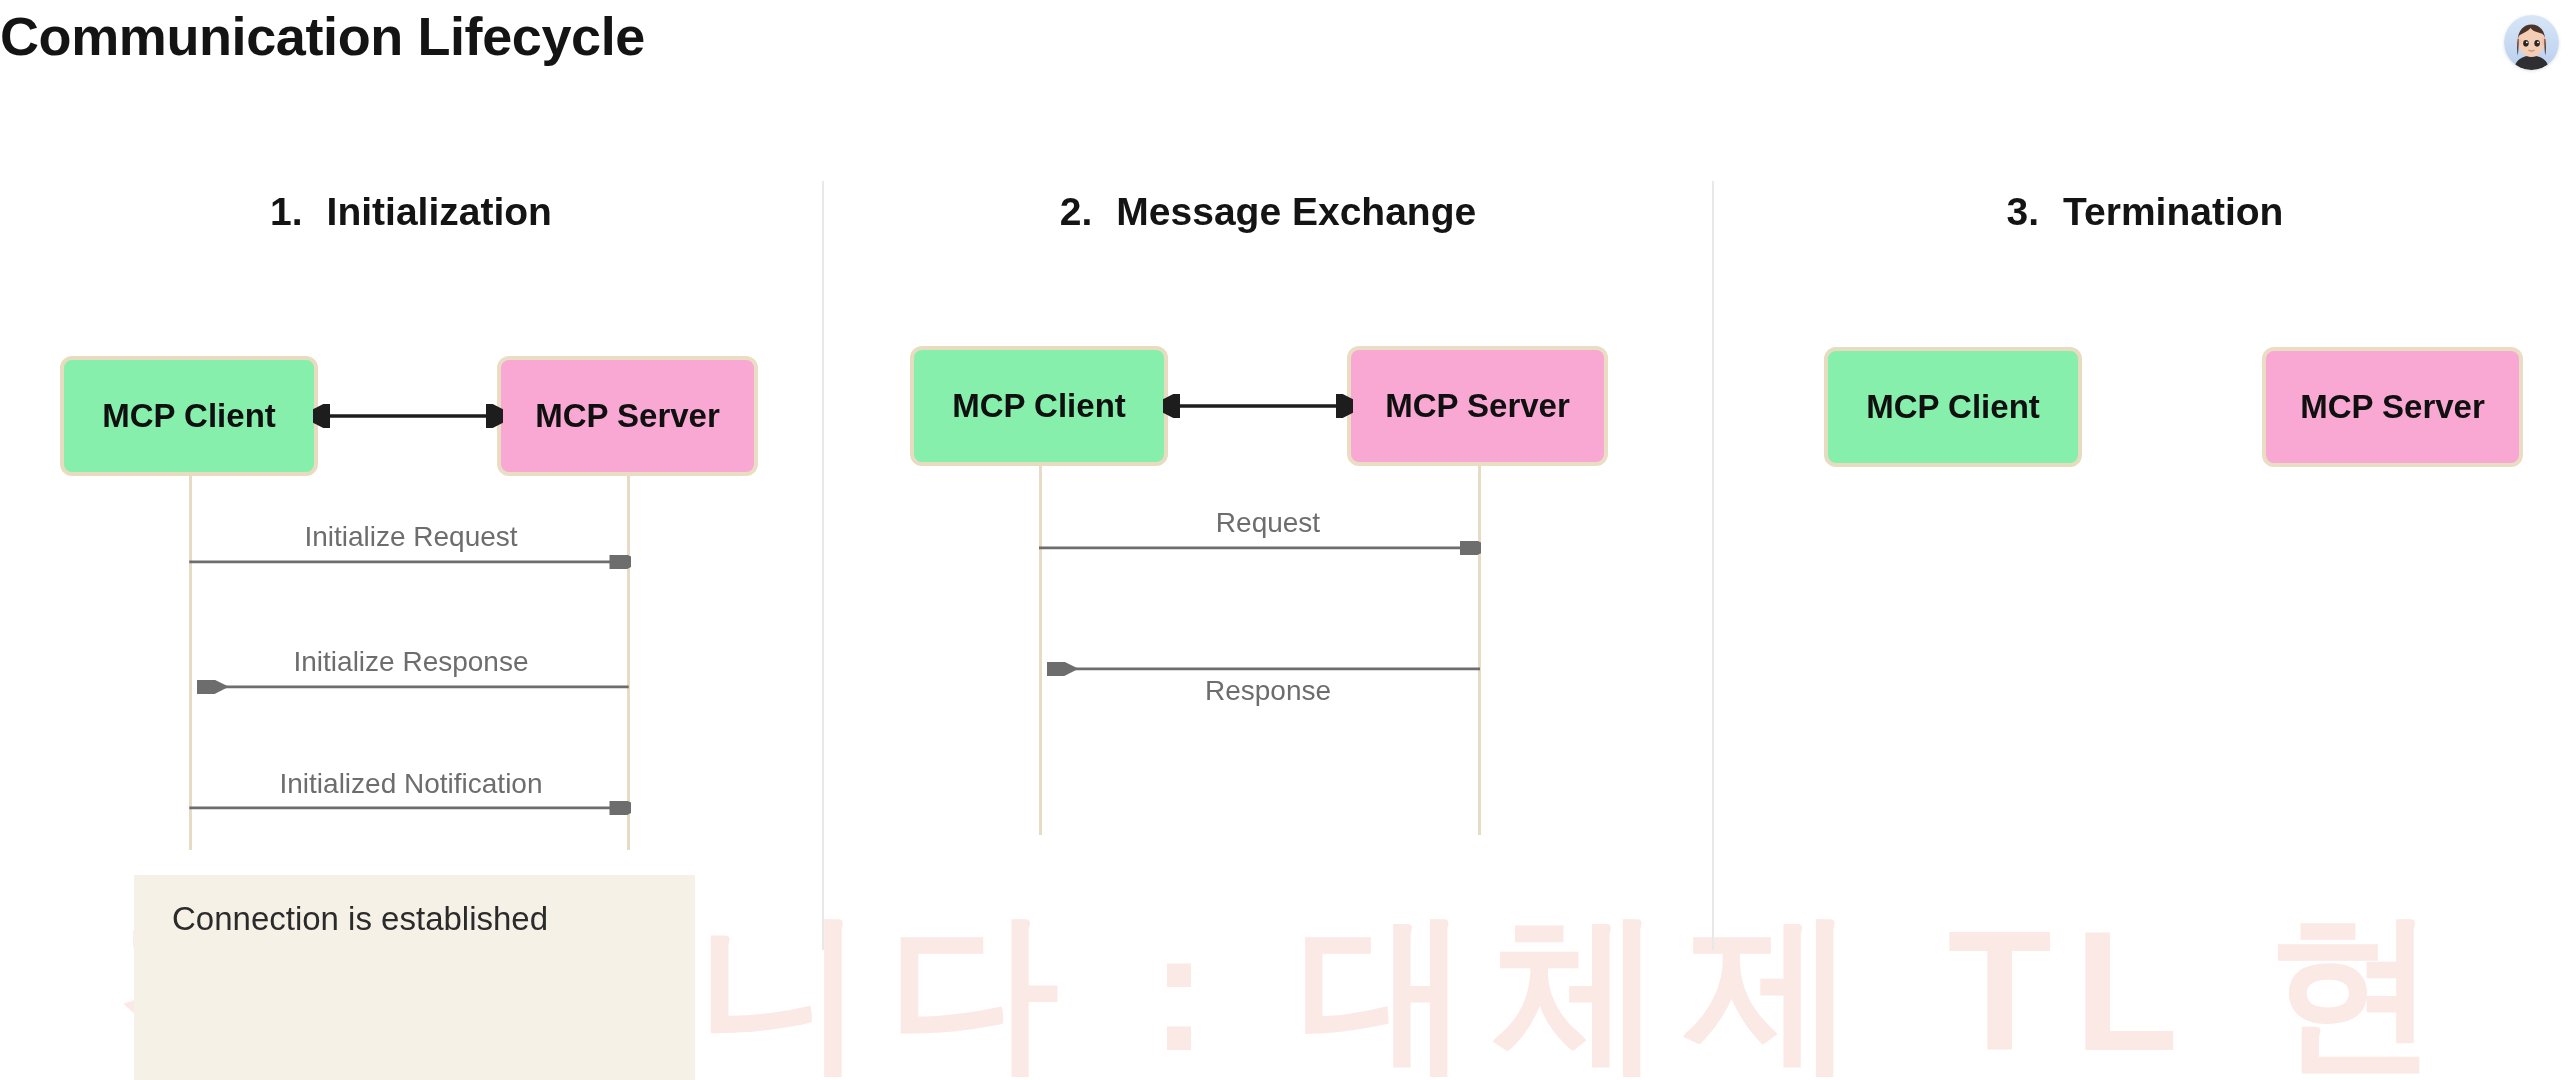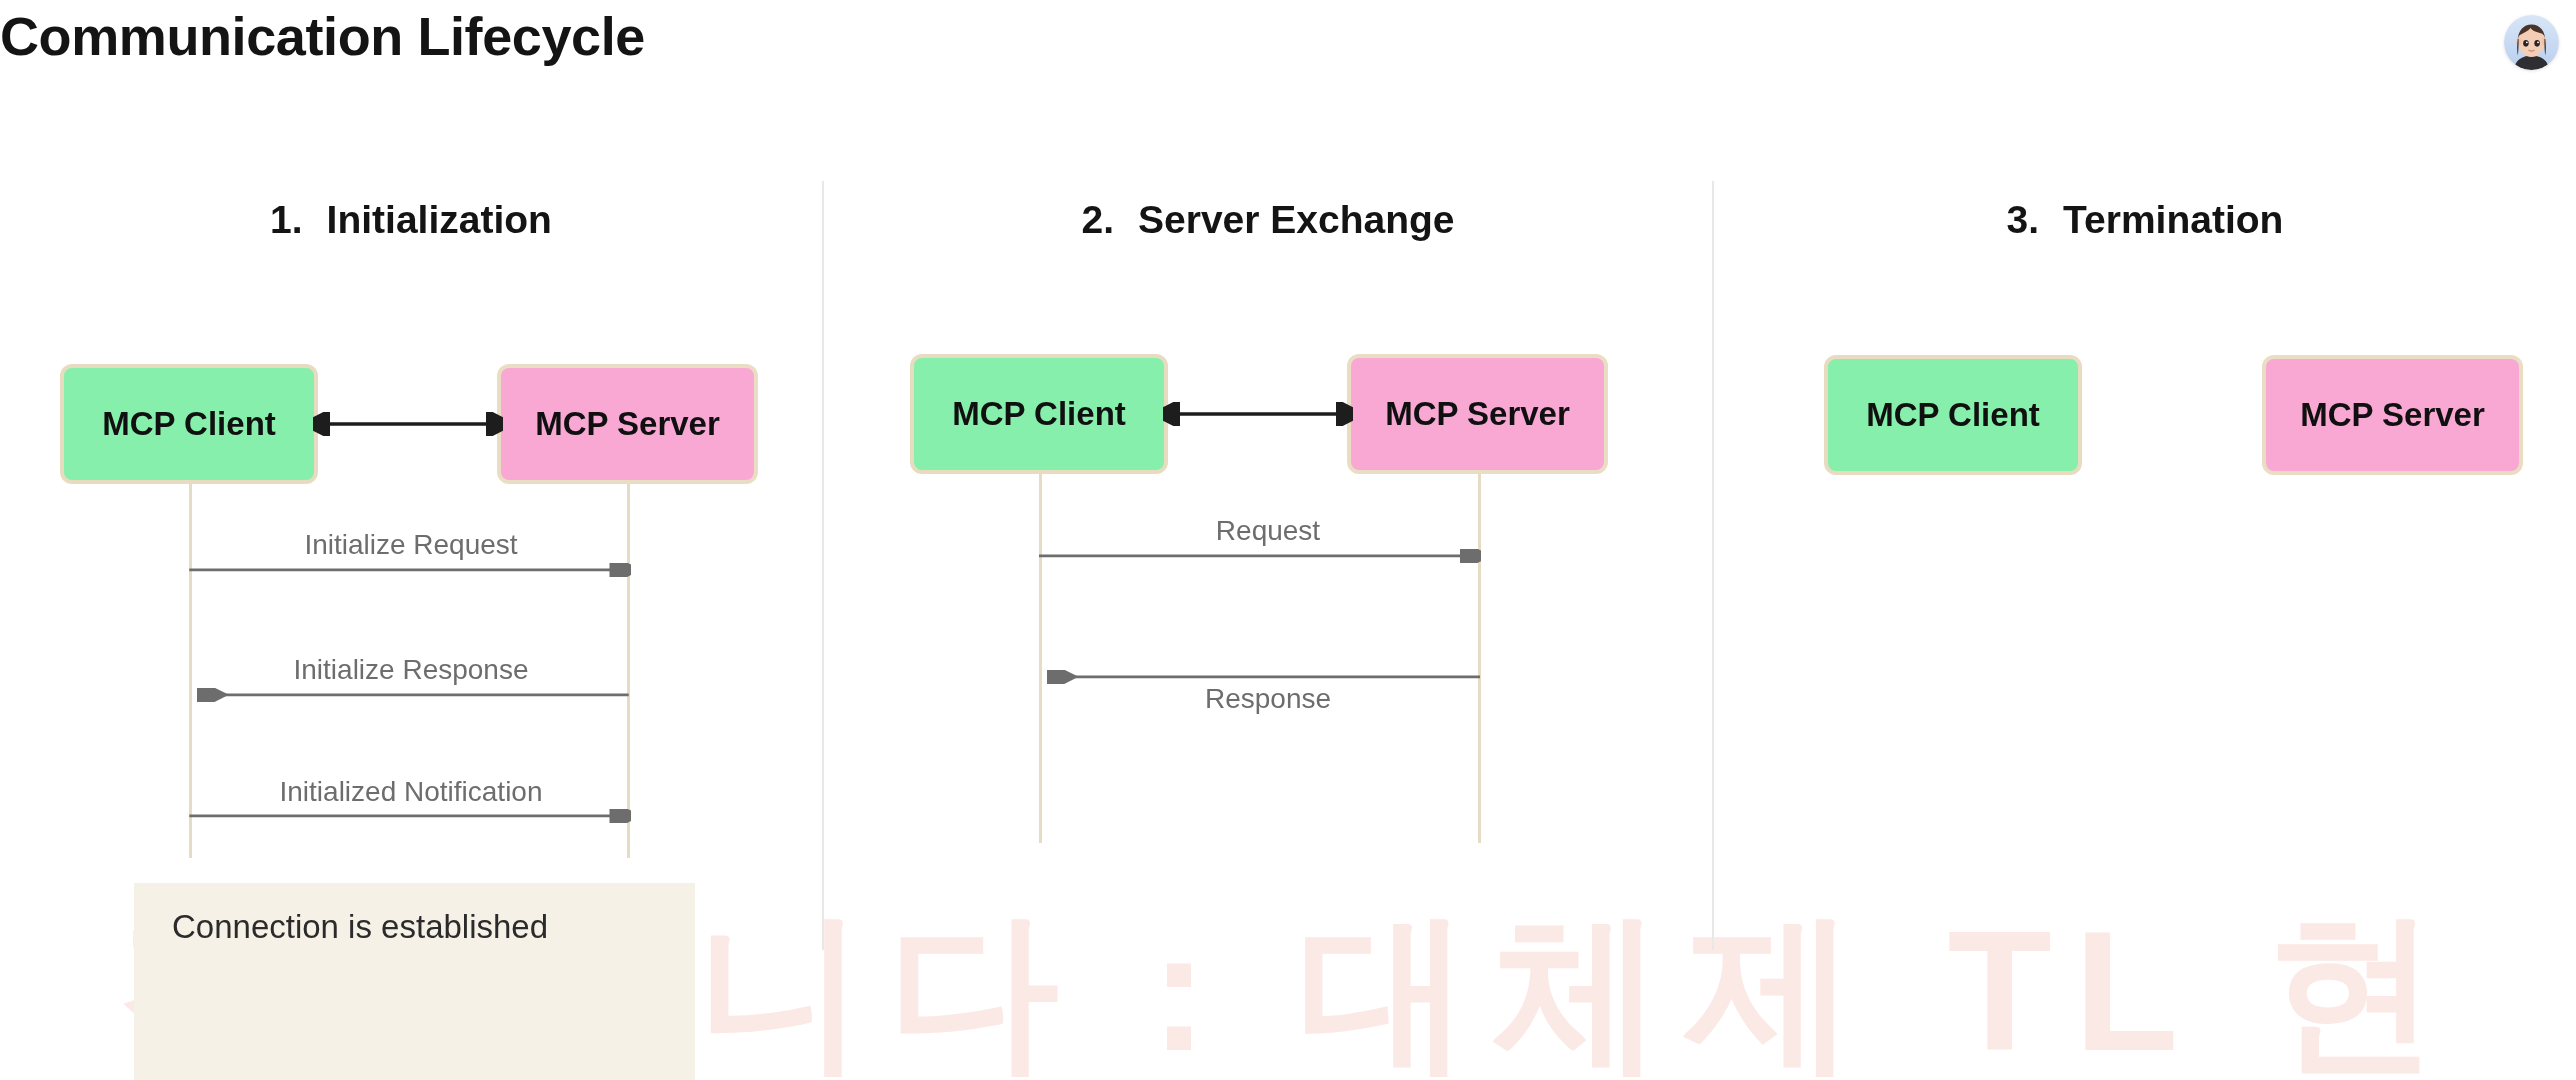--- a/index.html
+++ b/index.html
@@ -69,21 +69,21 @@
     height: 769px;
     background: #e8e8e8;
     z-index: 1;
   }
   .divider.d1 { left: 822px; }
   .divider.d2 { left: 1712px; }
 
   
   .column {
     position: absolute;
-    top: 8px;
+    top: 0;
     height: 940px;
     z-index: 2;
   }
   .col1 { left: 0px;    width: 822px;  }
   .col2 { left: 824px;  width: 888px; }
   .col3 { left: 1714px; width: 862px; }
 
   .col-heading {
     position: absolute;
     top: 190px;
@@ -256,21 +256,21 @@
     <line x1="0" y1="8" x2="498" y2="8" stroke="#6d6d6d" stroke-width="3.4" marker-end="url(#m13)"></line>
   </svg>
 
   <div class="callout" style="left:134px; top:875px; width:561px; height:205px;">Connection is established</div>
 
 </div>
 
 <div class="column col2">
 
   <div class="col-heading">
-    <span class="num">2.</span><span>Server Exchange</span>
+    <span class="num">2.</span><span>Message Exchange</span>
   </div>
 
   <div class="lifeline" style="left:215px; top:466px; height:369px;"></div>
   <div class="lifeline" style="left:654px; top:466px; height:369px;"></div>
 
   <div class="node client" style="left:86px; top:346px; width:258px; height:120px;">
     <span>MCP Client</span>
   </div>
   <div class="node server" style="left:523px; top:346px; width:261px; height:120px;">
     <span>MCP Server</span>

